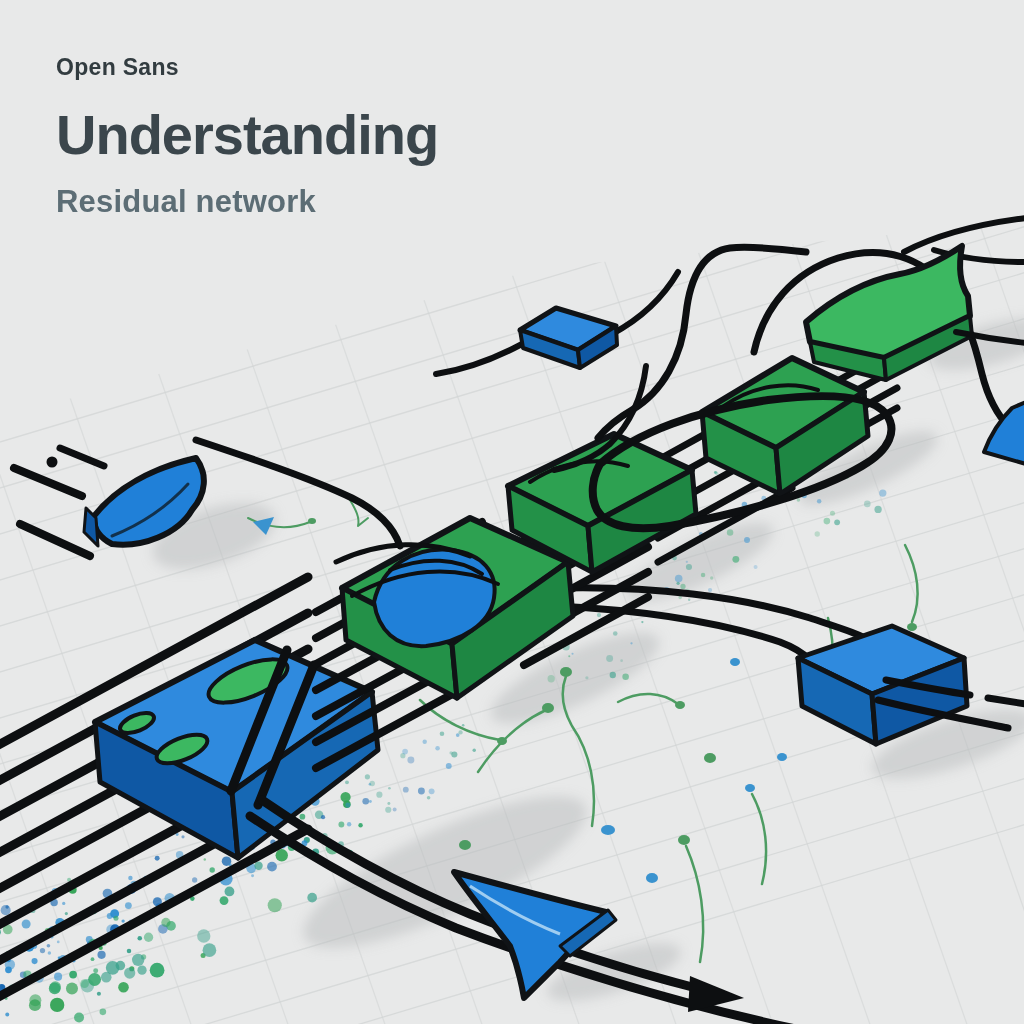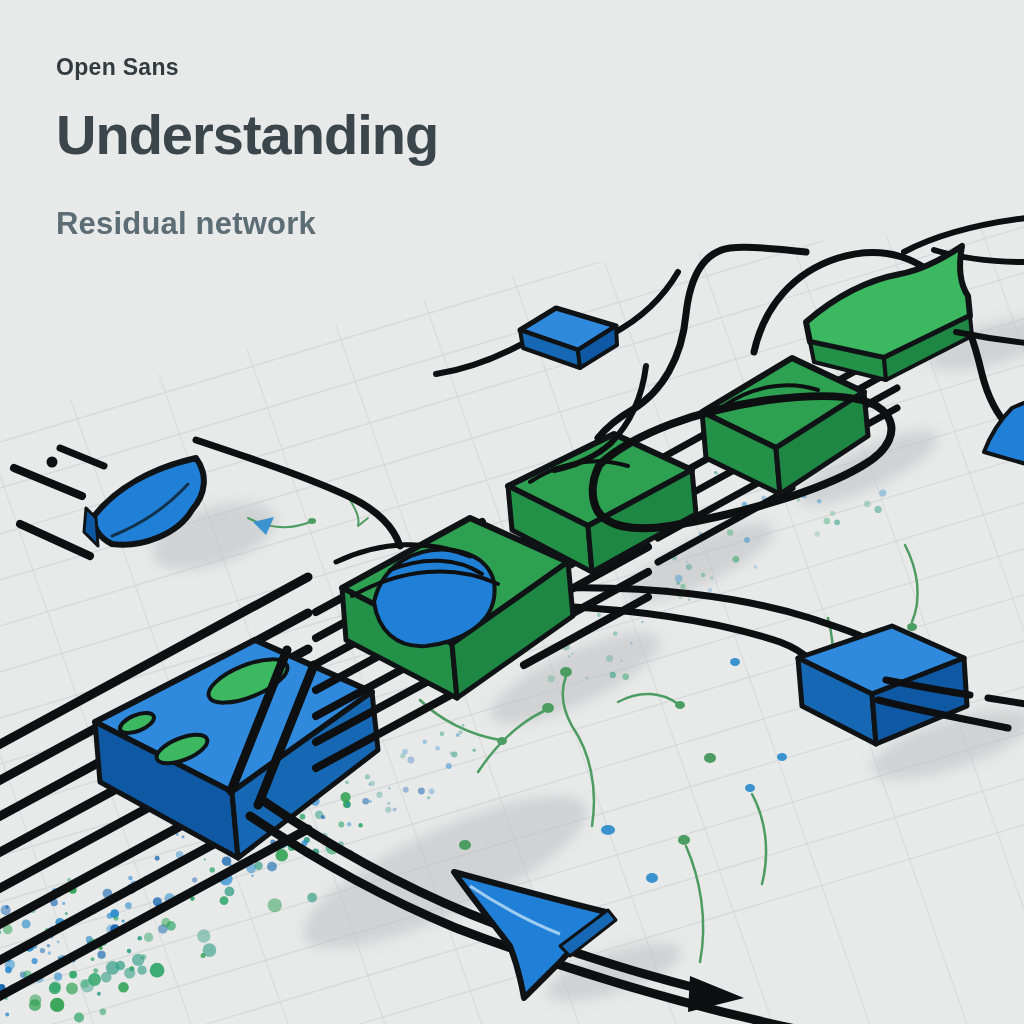--- a/index.html
+++ b/index.html
@@ -4,21 +4,21 @@
 <style>
   html,body{margin:0;padding:0;}
   body{width:1024px;height:1024px;overflow:hidden;background:var(--background,#e8e9e9);
        font-family:"Liberation Sans", sans-serif;}
   .poster{position:relative;width:1024px;height:920px;}
   .scene{position:absolute;left:0;top:0;width:1024px;height:1024px;}
   .copy{position:absolute;left:56px;top:54px;z-index:5;}
   .font-label{font-size:23px;font-weight:700;letter-spacing:.3px;color:var(--label,#323c40);}
   .title{margin-top:22px;font-size:56px;line-height:1.14;font-weight:700;letter-spacing:-1px;
          color:var(--title,#3b464c);text-align:right;}
-  .subtitle{margin-top:39px;font-size:31px;font-weight:700;letter-spacing:.2px;color:var(--subtitle,#5c6d75);}
+  .subtitle{margin-top:17px;font-size:31px;font-weight:700;letter-spacing:.2px;color:var(--subtitle,#5c6d75);}
   
   .wire{stroke:var(--wire);fill:none;stroke-linecap:round;stroke-linejoin:round;}
   .outl{stroke:var(--outline);stroke-linejoin:round;stroke-linecap:round;}
   .f-bl{fill:var(--block-blue-light);} .f-b{fill:var(--block-blue);}
   .f-bm{fill:var(--block-blue-mid);} .f-bd{fill:var(--block-blue-dark);}
   .f-g{fill:var(--block-green);} .f-gl{fill:var(--block-green-light);}
   .f-gm{fill:var(--block-green-mid);} .f-gd{fill:var(--block-green-dark);}
   .tend{stroke:var(--tendril);fill:none;stroke-linecap:round;}
   .shadow{fill:var(--shadow);opacity:.5;}
 </style>

